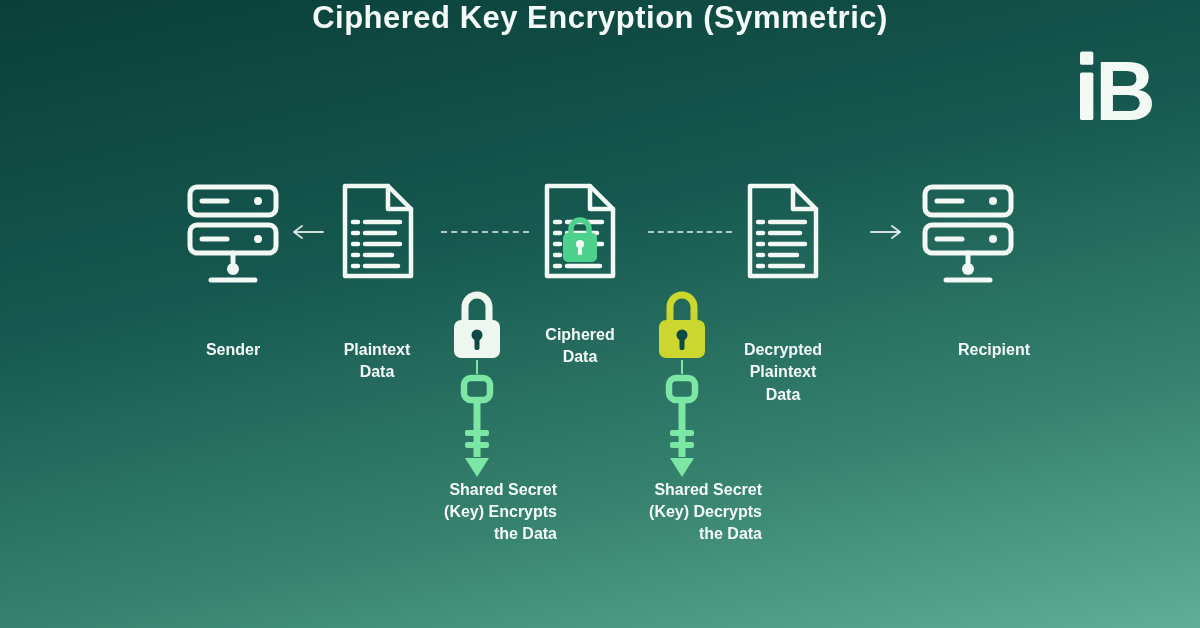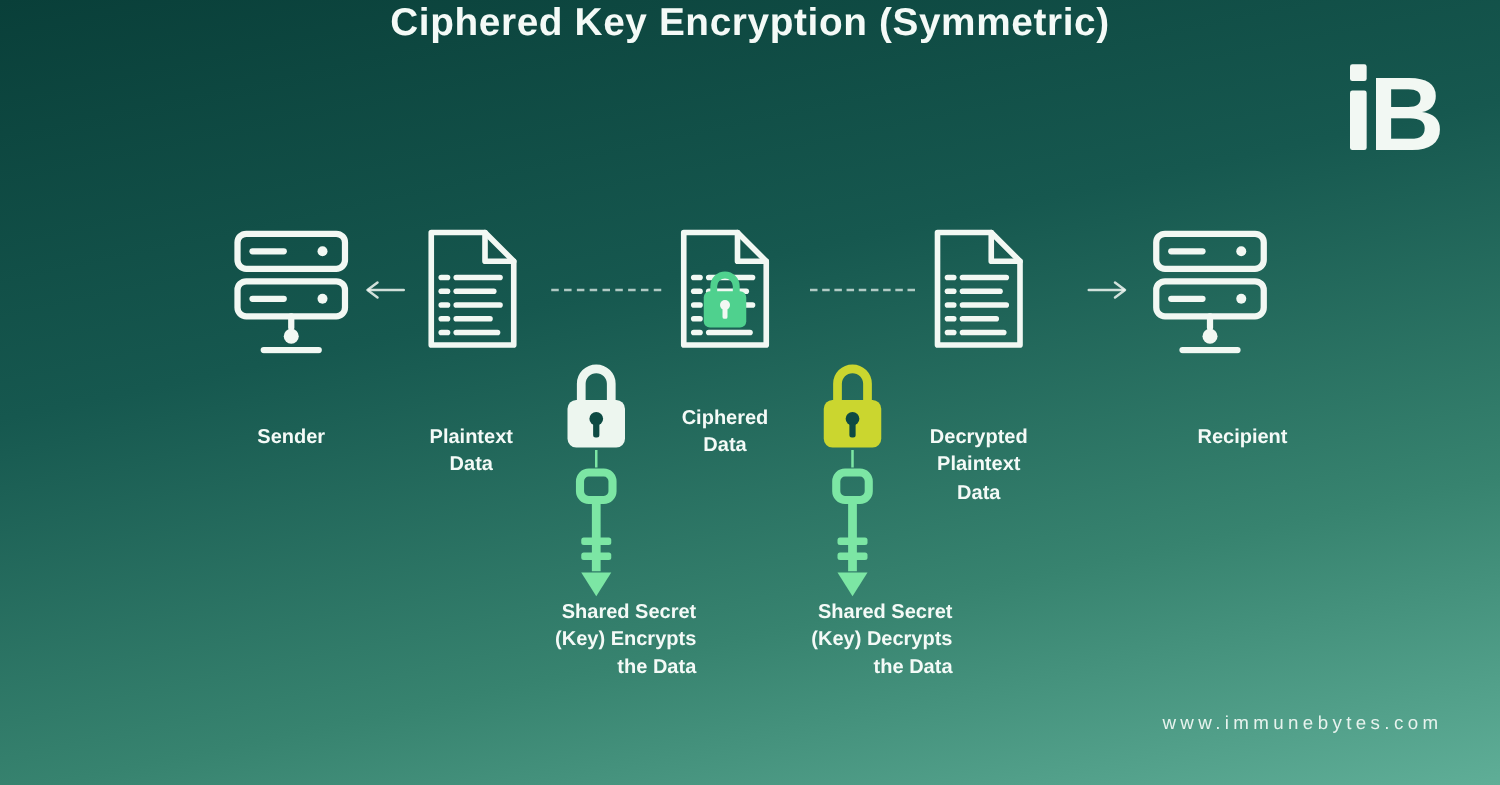--- a/index.html
+++ b/index.html
@@ -205,15 +205,14 @@
     <rect class="key-ring" x="9" y="4" width="26" height="22" rx="7"></rect>
     <rect class="key-shape" x="18.5" y="25" width="7" height="58"></rect>
     <rect class="key-shape" x="10" y="56" width="24" height="6" rx="2"></rect>
     <rect class="key-shape" x="10" y="68" width="24" height="6" rx="2"></rect>
     <polygon class="key-shape" points="22,103 10,84 34,84"></polygon>
   </svg>
   <div class="abs key-label" style="left:602px; top:479px; width:160px;">Shared Secret
 (Key) Decrypts
 the Data</div>
 
-  <div class="abs website">www.immunebytes.com</div>
 
 </div>
 
 </body></html>

